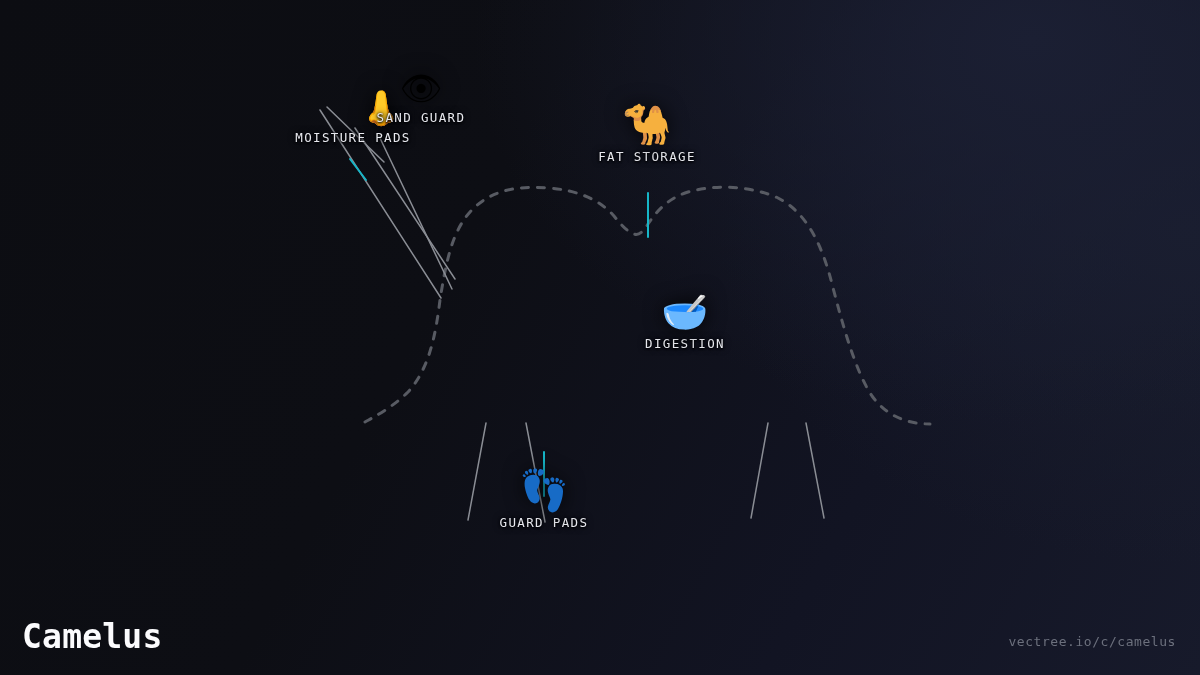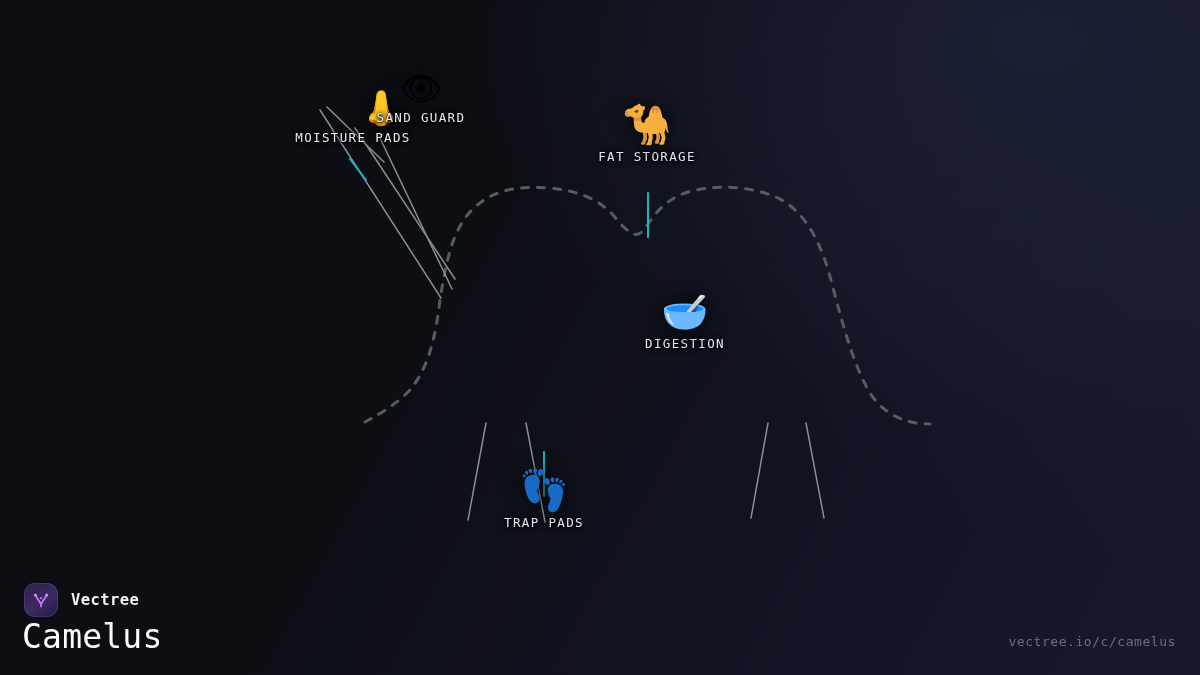--- a/index.html
+++ b/index.html
@@ -59,21 +59,21 @@
     width:34px; height:34px; border-radius:11px;
     background:linear-gradient(150deg,#2b2148 0%,#3a2a63 55%,#241c3e 100%);
     box-shadow:0 0 0 1px rgba(150,110,220,.22) inset;
     display:flex; align-items:center; justify-content:center;
   }
   #brand-name {
     font-size:15.5px; font-weight:bold; color:#f2f3f7; letter-spacing:.4px;
   }
   #page-title {
     position:absolute; left:22px; top:52px;
-    font-size:33px; font-weight:normal; color:#fbfbfd; letter-spacing:.2px;
+    font-size:33px; font-weight:bold; color:#fbfbfd; letter-spacing:.2px;
   }
   #site-url {
     position:absolute; right:24px; bottom:26px;
     font-size:13px; color:#6c707d; letter-spacing:.55px;margin-left:12px;
   }
 </style>
 </head>
 <body>
 
 <div id="stage">
@@ -131,38 +131,24 @@
       <span class="nlabel">FAT STORAGE</span>
     </div>
 
     <div class="node" style="left:685px; top:322px;">
       <span class="glyph" style="font-size:38px;">🥣</span>
       <span class="nlabel">DIGESTION</span>
     </div>
 
     <div class="node" style="left:544px; top:500px;">
       <span class="glyph" style="font-size:40px;">👣</span>
-      <span class="nlabel">TRAP PADS</span>
+      <span class="nlabel">GUARD PADS</span>
     </div>
   </div>
 
   <div id="footer">
-    <div id="brand-row">
-      <div id="logo-mark">
-        <svg width="20" height="20" viewBox="0 0 20 20" aria-hidden="true">
-          <g stroke="#c77dff" stroke-width="1.7" fill="none" stroke-linecap="round">
-            <path d="M4.4,5.6 L10,13.9 L15.6,5.6"></path>
-            <path d="M10,13.9 L10,16.4"></path>
-          </g>
-          <circle cx="4.4" cy="5.0" r="1.5" fill="#d38bff"></circle>
-          <circle cx="15.6" cy="5.0" r="1.5" fill="#d38bff"></circle>
-          <circle cx="10" cy="8.1" r="1.2" fill="#b868f2"></circle>
-        </svg>
-      </div>
-      <span id="brand-name">Vectree</span>
-    </div>
 
     <div id="page-title">Camelus</div>
 
     <div id="site-url">vectree.io/c/camelus</div>
   </div>
 
 </div>
 
 </body></html>

